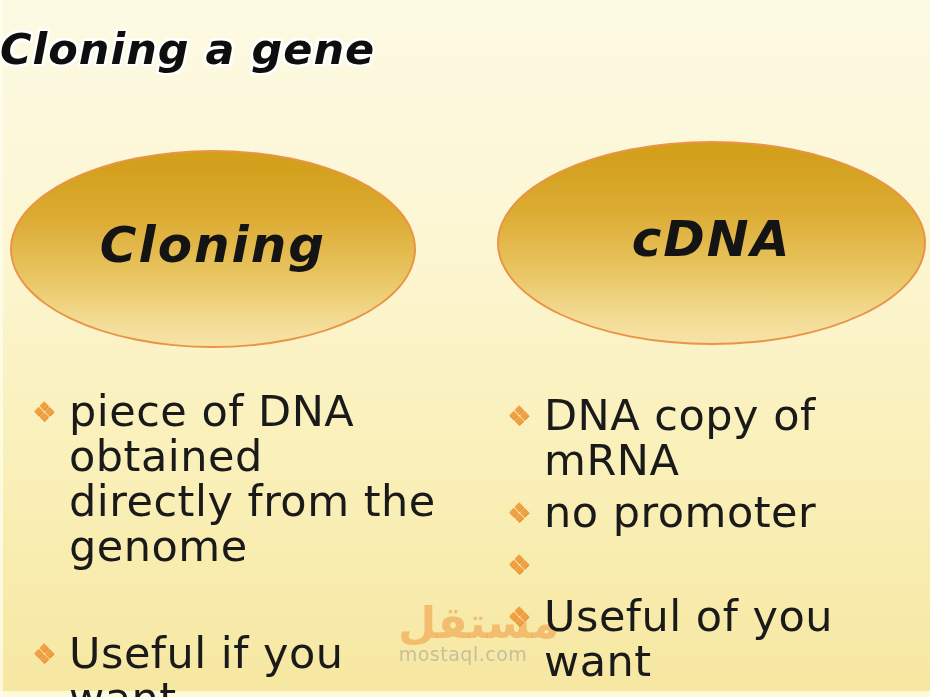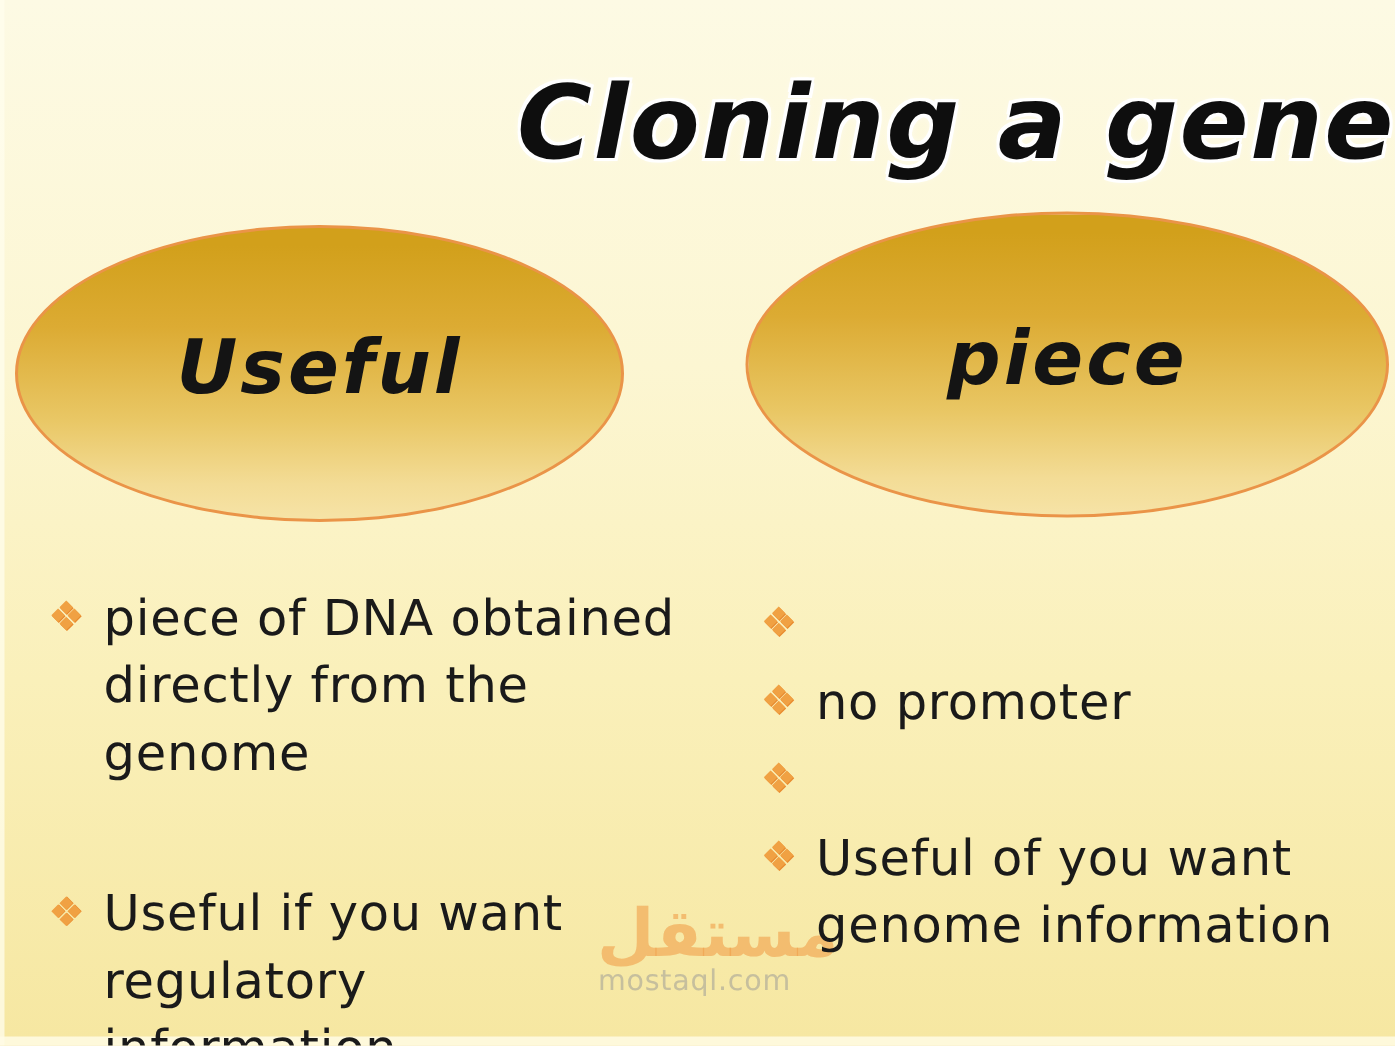--- a/index.html
+++ b/index.html
@@ -17,22 +17,22 @@
   .edge-left {
     position: absolute; left: 0; top: 0; bottom: 0; width: 3px;
     background: rgba(255, 253, 238, 0.75);
   }
   .edge-bottom {
     position: absolute; left: 0; right: 0; bottom: 0; height: 6px;
     background: rgba(255, 252, 229, 0.85);
   }
   .title {
     position: absolute; top: -6px; left: 0; width: 100%;
-    text-align: right;
-    font-size: 68px; line-height: 1.25;
+    text-align: left;
+    font-size: 43px; line-height: 1.25;
     font-style: italic; font-weight: bold;
     color: #0e0e0e;
     letter-spacing: 1px;
     text-shadow:
       2px 2px 0 #ffffff, -2px -2px 0 #ffffff,
       2px -2px 0 #ffffff, -2px 2px 0 #ffffff,
       0 0 6px #ffffff;
     z-index: 2;
   }
   .ellipse {
@@ -59,21 +59,21 @@
   .bullet {
     display: flex; align-items: flex-start;
   }
   .bullet .marker {
     flex: none; width: 26px; margin-right: 11px;
     font-size: 27px; line-height: 45px;
     color: #f0a143;
     text-shadow: 0.5px 0.5px 0 #e88a2e;
   }
   .bullet .btext {
-    font-size: 33px; line-height: 45px;
+    font-size: 43px; line-height: 45px;
     color: #1a1a1a;
     white-space: pre-line;
     letter-spacing: 0.5px;
   }
   .col-left  .bullet.gap-big   { margin-bottom: 62px; }
   .col-right .bullet.gap-small { margin-bottom: 7px; }
   .watermark {
     position: absolute; left: 398px; top: 599px; width: 130px;
     text-align: center; z-index: 0;
   }
@@ -89,25 +89,25 @@
 </head>
 <body>
 
 <div class="slide">
 
   <div class="edge-left"></div>
 
   <h1 class="title">Cloning a gene</h1>
 
   <div class="ellipse ellipse-left">
-    <span class="ellipse-label">Useful</span>
+    <span class="ellipse-label">Cloning</span>
   </div>
 
   <div class="ellipse ellipse-right">
-    <span class="ellipse-label">piece</span>
+    <span class="ellipse-label">cDNA</span>
   </div>
 
   <div class="watermark">
     <div class="watermark-ar">مستقل</div>
     <div class="watermark-domain">mostaql.com</div>
   </div>
 
   <div class="col col-left">
     <div class="bullet gap-big">
       <span class="marker">❖</span>
@@ -118,20 +118,21 @@
     <div class="bullet">
       <span class="marker">❖</span>
       <span class="btext">Useful if you want
 regulatory information</span>
     </div>
   </div>
 
   <div class="col col-right">
     <div class="bullet gap-small">
       <span class="marker">❖</span>
+      <span class="btext">DNA copy of mRNA</span>
     </div>
     <div class="bullet gap-small">
       <span class="marker">❖</span>
       <span class="btext">no promoter</span>
     </div>
     <div class="bullet gap-small">
       <span class="marker">❖</span>
     </div>
     <div class="bullet">
       <span class="marker">❖</span>

